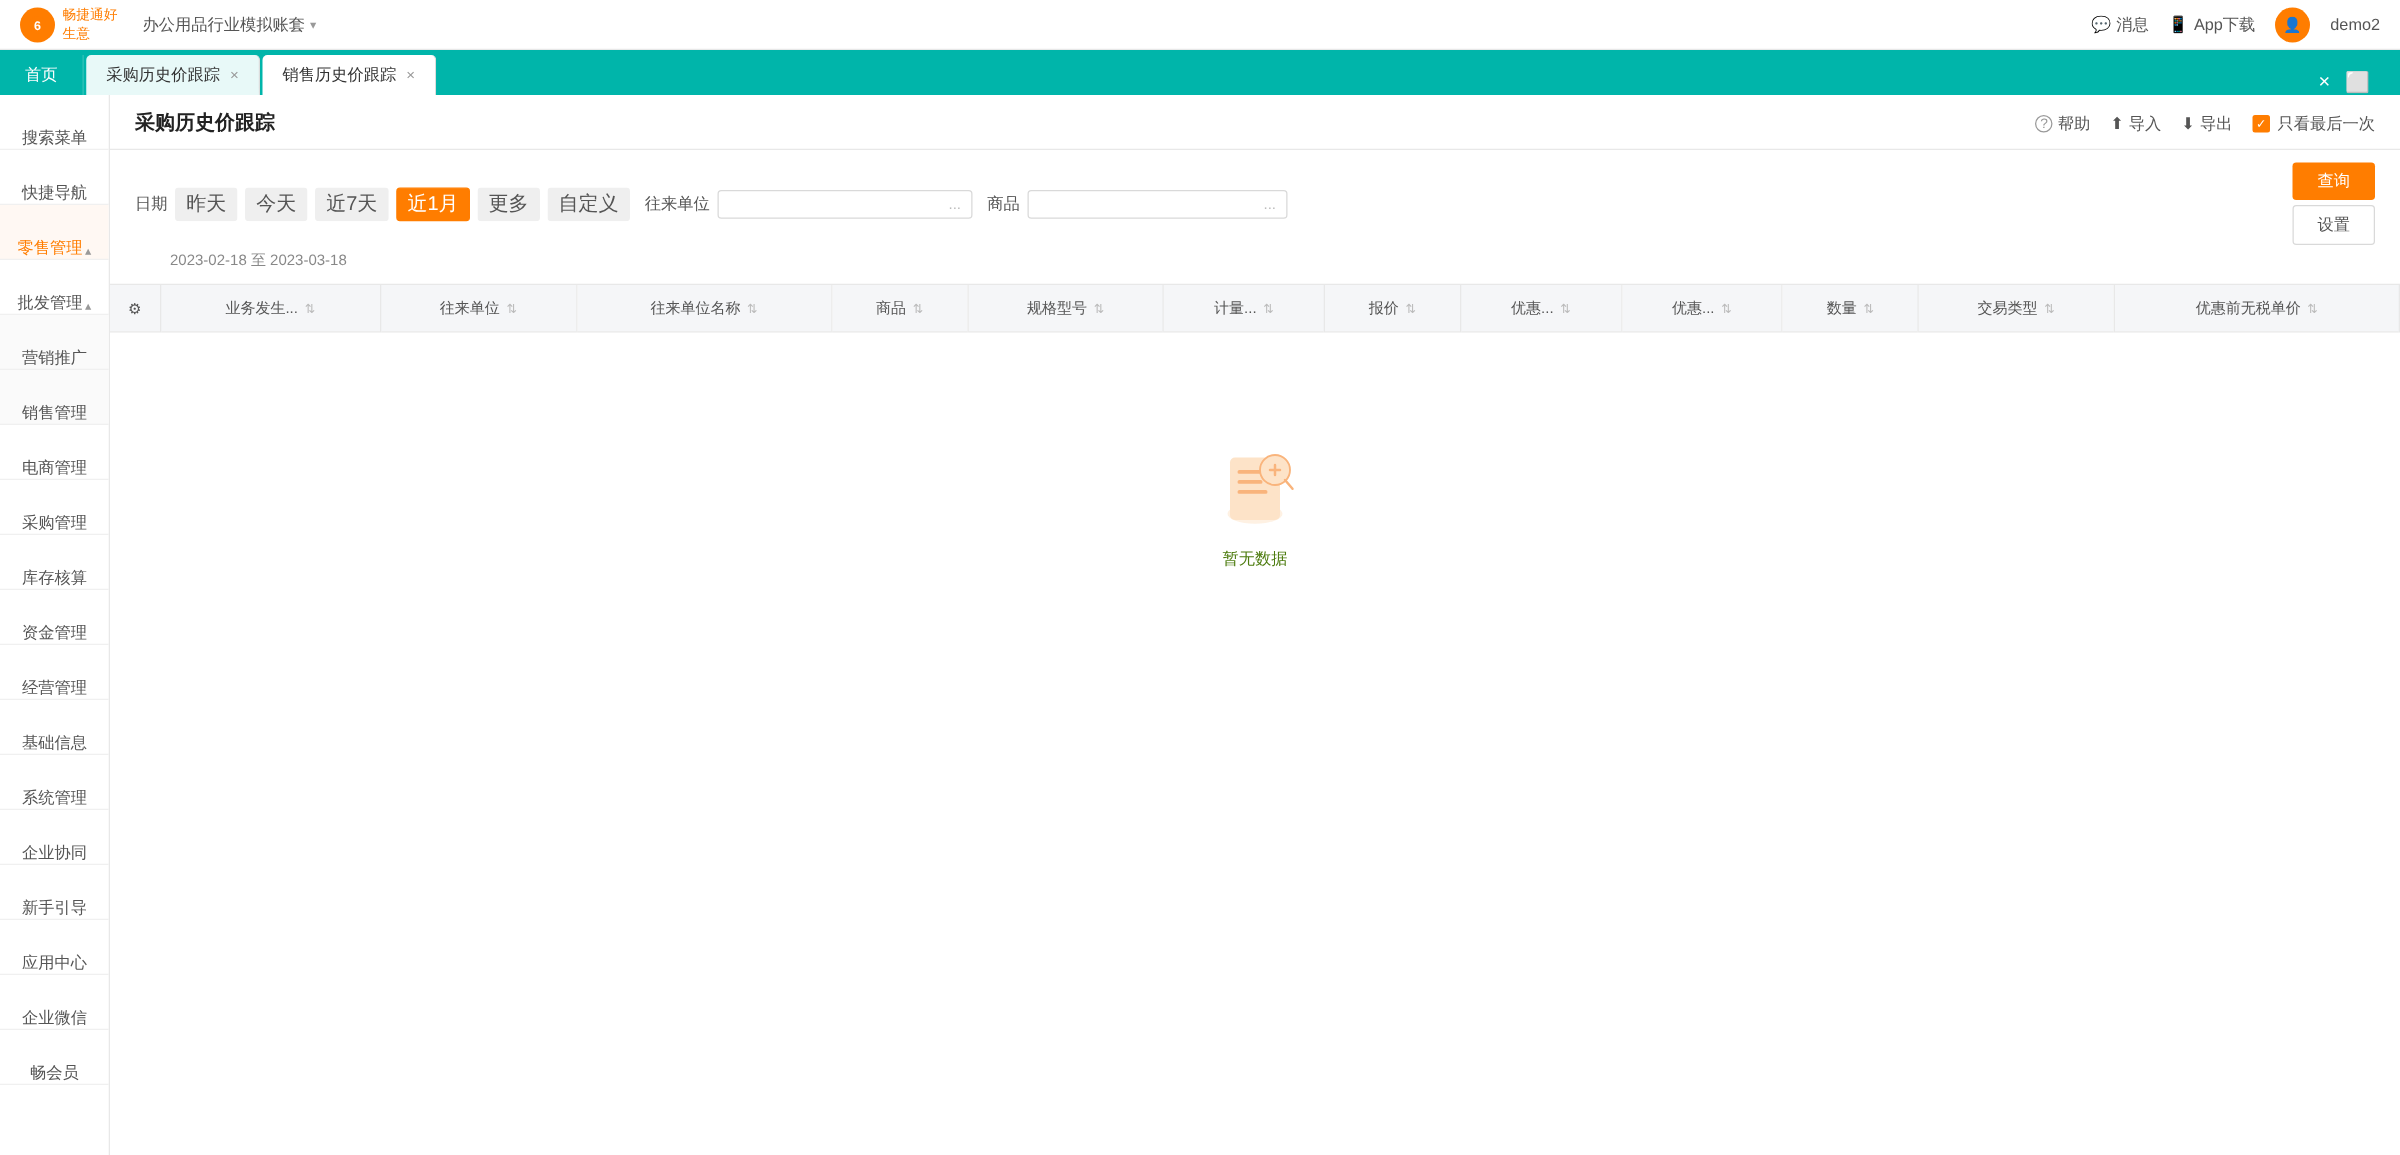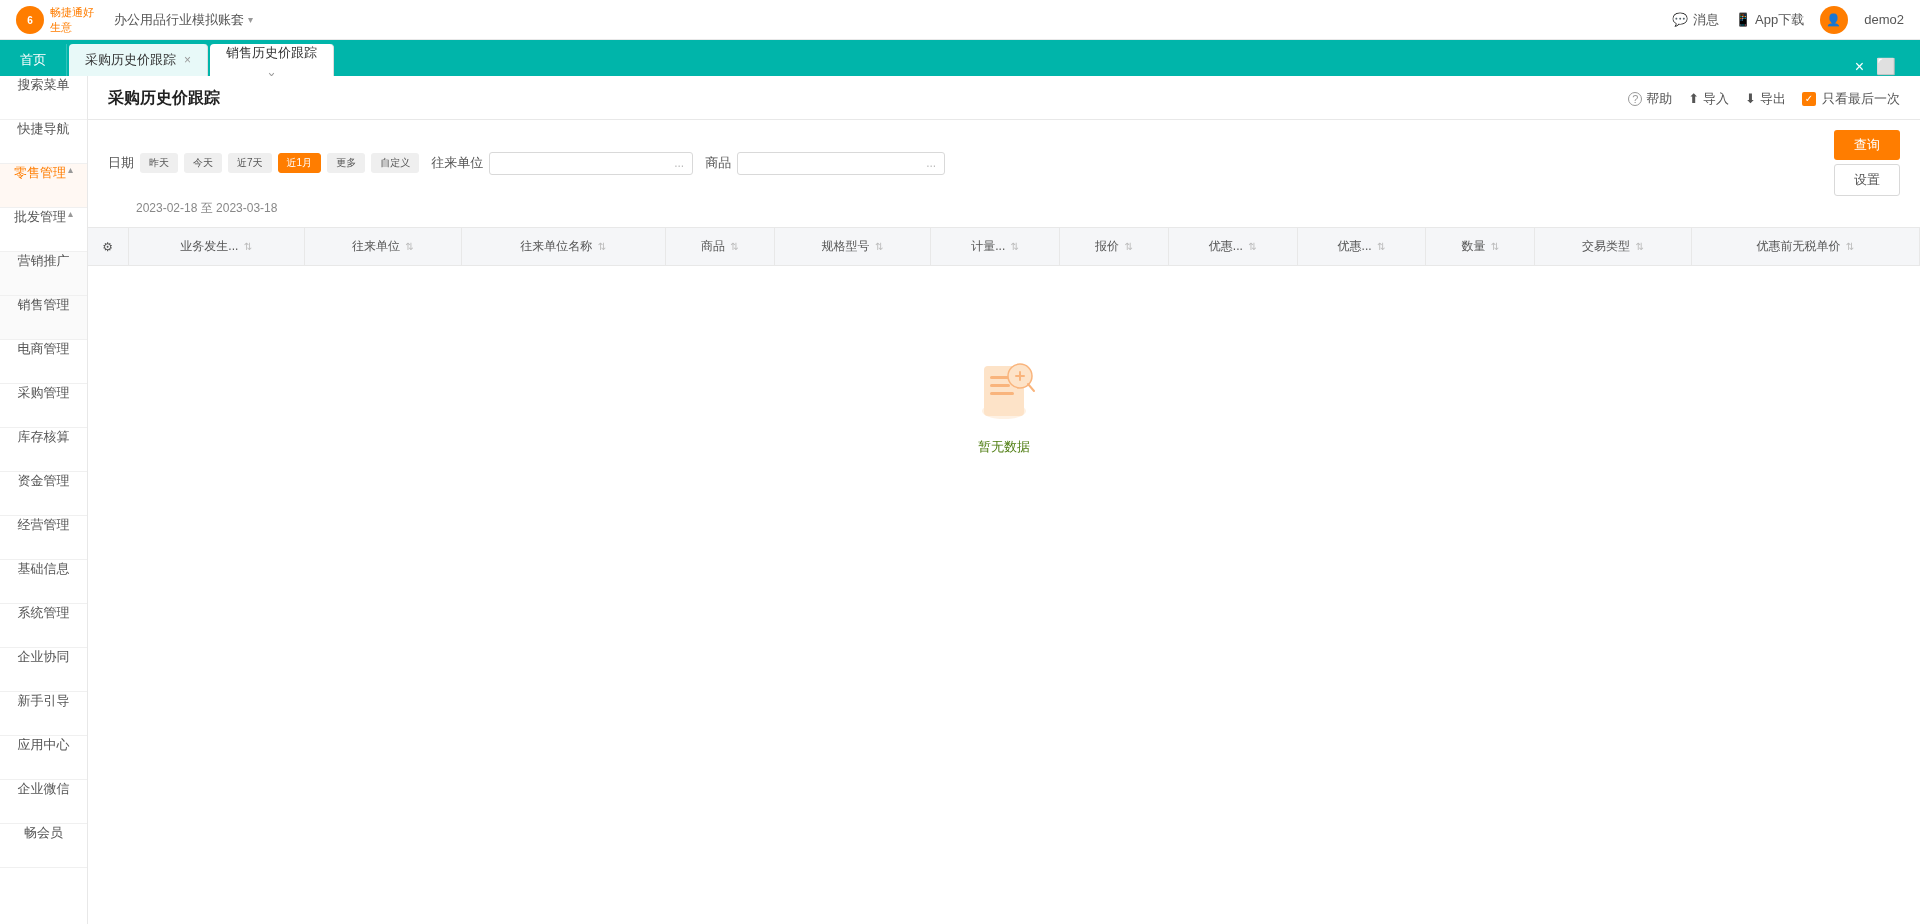--- a/index.html
+++ b/index.html
@@ -111,21 +111,20 @@
       gap: 8px;
       font-size: 13px;
       cursor: pointer;
       border-right: 1px solid #ddd;
       border-radius: 4px 4px 0 0;
       margin-left: 2px;
     }
     .tab-item.active {
       background: #fff;
       color: #333;
-      flex-direction: column;
     }
     .tab-close {
       color: #999;
       font-size: 12px;
       cursor: pointer;
       line-height: 1;
     }
     .tab-bar-right {
       margin-left: auto;
       display: flex;
@@ -152,21 +151,21 @@
       background: #fff;
       border-right: 1px solid #e8e8e8;
       display: flex;
       flex-direction: column;
       overflow-y: auto;
       flex-shrink: 0;
     }
     .sidebar-item {
       height: 44px;
       display: flex;
-      align-items: flex-start;
+      align-items: flex-end;
       justify-content: center;
       font-size: 13px;
       color: #555;
       cursor: pointer;
       border-bottom: 1px solid #f0f0f0;
       position: relative;
       padding: 0 4px;
       text-align: center;
     }
     .sidebar-item.active { color: #ff7d00; background: #fff8f3; }
@@ -263,21 +262,21 @@
       white-space: nowrap;
     }
     .date-range-text {
       font-size: 12px;
       color: #888;
       margin-top: 2px;
     }
     .date-btn {
       padding: 2px 8px;
       border-radius: 3px;
-      font-size: 10px;
+      font-size: 16px;
       cursor: pointer;
       border: 1px solid transparent;
       color: #555;
     }
     .date-btn.active {
       background: #ff7d00;
       color: #fff;
       border-color: #ff7d00;
     }
     .filter-input-wrapper {

